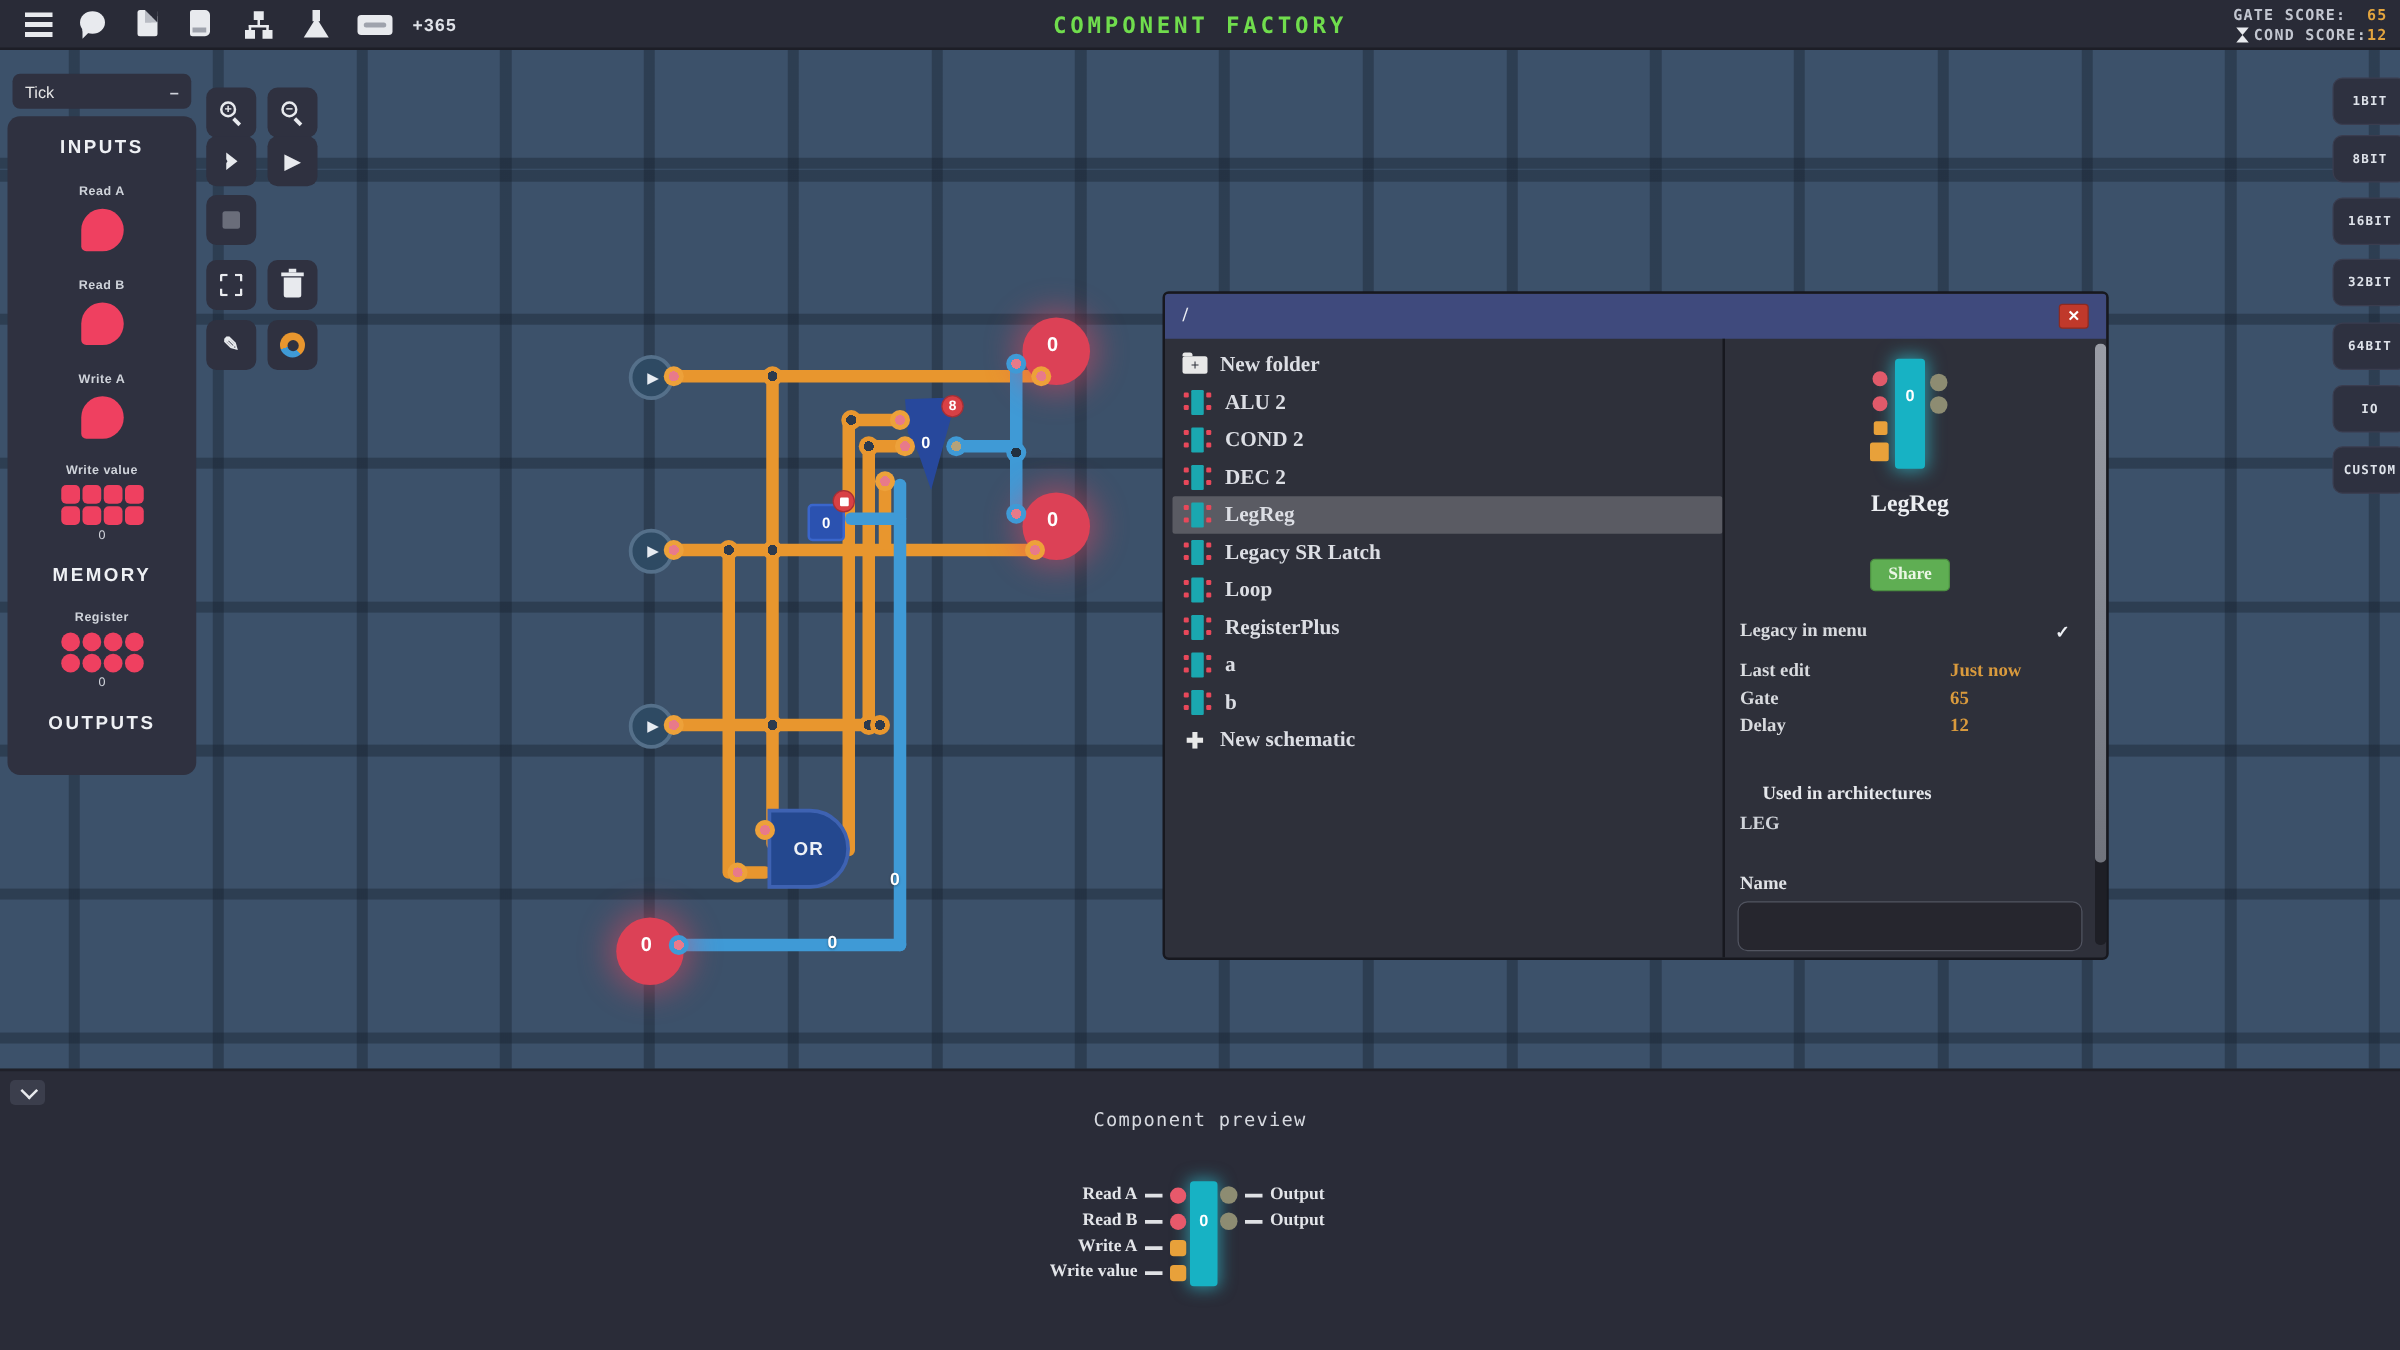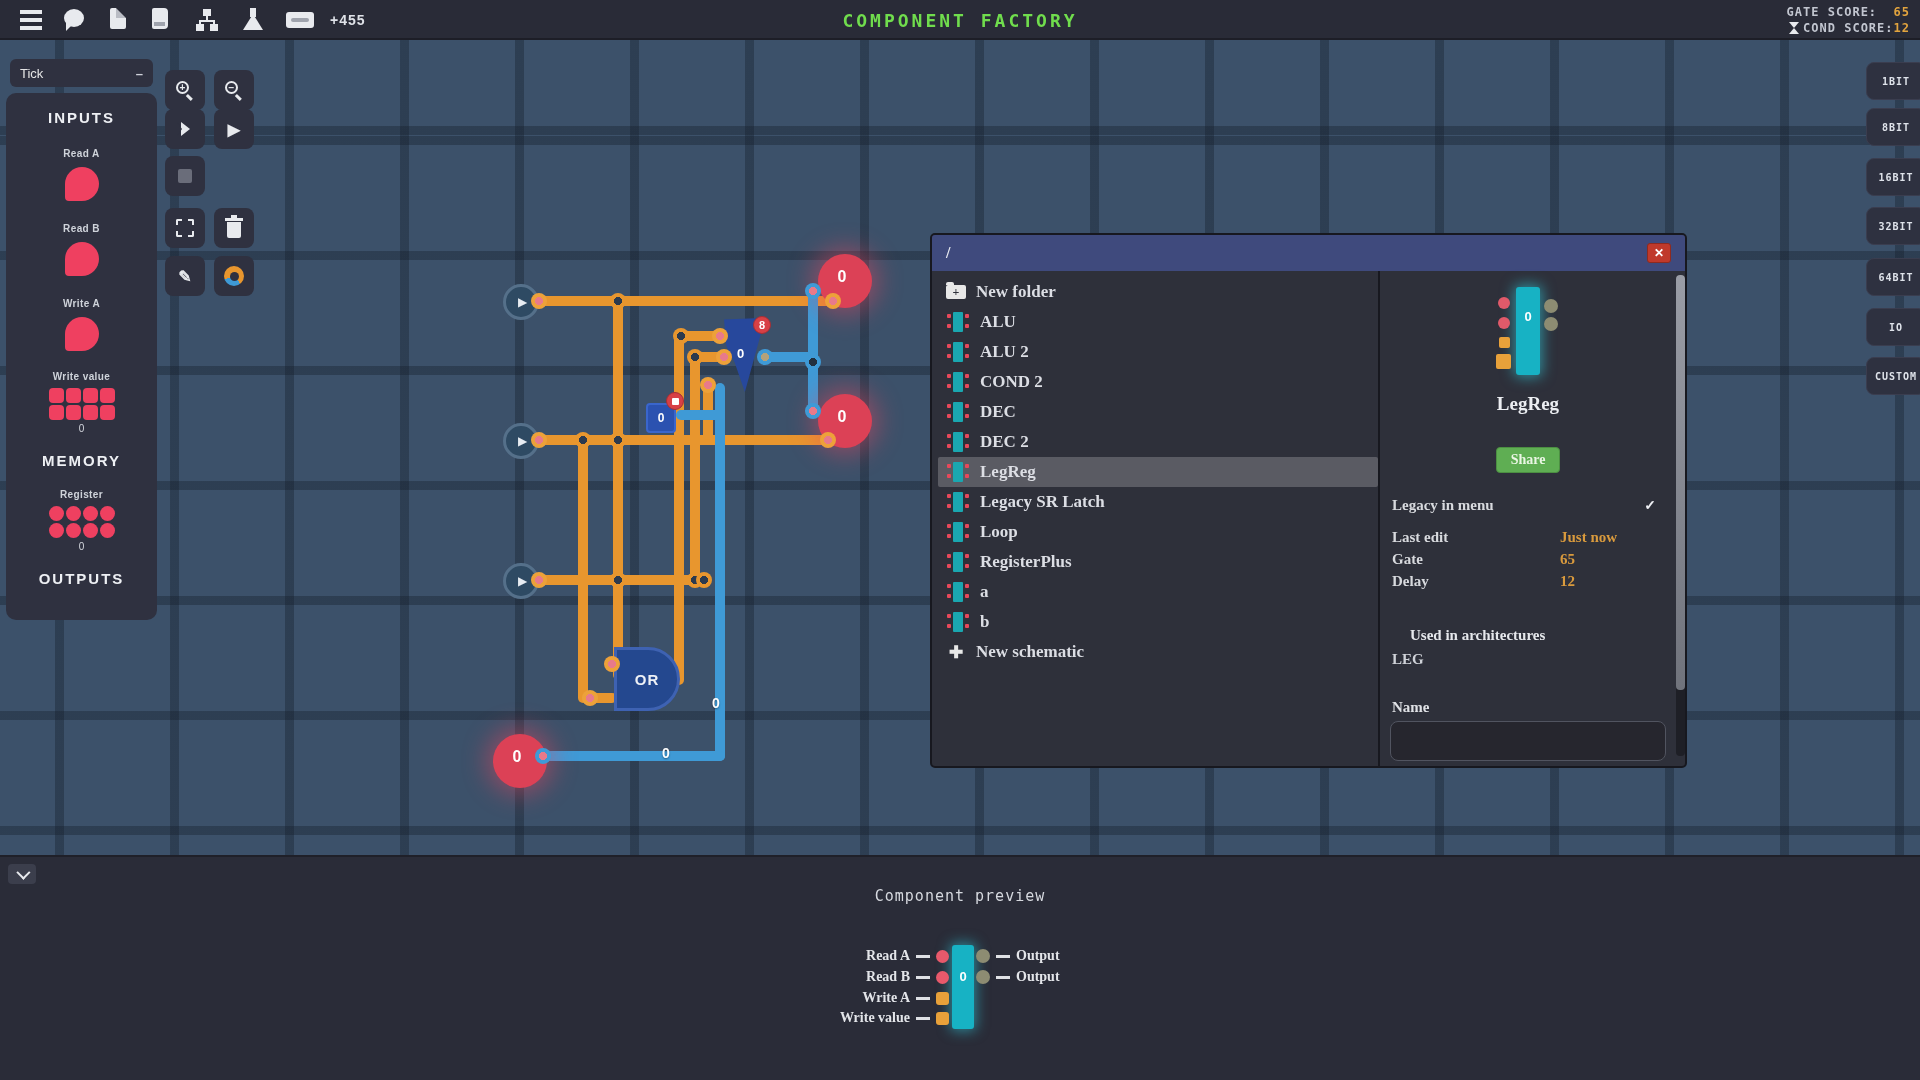--- a/index.html
+++ b/index.html
@@ -283,21 +283,21 @@
     <span class="l" style="left:3px;top:12px;width:16px;height:2px"></span>
     <span class="l" style="left:3px;top:12px;width:2px;height:4px"></span>
     <span class="l" style="left:17px;top:12px;width:2px;height:4px"></span>
     <span class="sq" style="left:0;top:16px"></span>
     <span class="sq" style="left:14px;top:16px"></span>
   </span>
   <span class="tb-icon ic-flask" style="left:242px"></span>
   <span class="tb-icon" style="left:286px">
       <span class="ic-card" style="display:block"></span>
     </span>
-  <span id="counter">+455</span>
+  <span id="counter">+365</span>
   <div id="app-title" class="mono">COMPONENT FACTORY</div>
   <div class="score-row mono" style="top:5px">
     <span>GATE SCORE:</span>&nbsp;&nbsp;<span class="score-val">65</span>
   </div>
   <div class="score-row mono" style="top:21px">
     <span class="hourglass"></span><span>COND SCORE:</span><span class="score-val">12</span>
   </div>
 </div>
 
 <div id="tick-select">
@@ -397,51 +397,31 @@
       <span>New folder</span>
     </div>
     <div class="lrow">
       <span class="compicon">
           <span class="rect"></span>
           <span class="d" style="left:1px;top:3px"></span>
           <span class="d" style="left:1px;top:13px"></span>
           <span class="d" style="left:19px;top:3px"></span>
           <span class="d" style="left:19px;top:13px"></span>
         </span>
-      <span>ALU</span>
-    </div>
-    <div class="lrow">
-      <span class="compicon">
-          <span class="rect"></span>
-          <span class="d" style="left:1px;top:3px"></span>
-          <span class="d" style="left:1px;top:13px"></span>
-          <span class="d" style="left:19px;top:3px"></span>
-          <span class="d" style="left:19px;top:13px"></span>
-        </span>
       <span>ALU 2</span>
     </div>
     <div class="lrow">
       <span class="compicon">
           <span class="rect"></span>
           <span class="d" style="left:1px;top:3px"></span>
           <span class="d" style="left:1px;top:13px"></span>
           <span class="d" style="left:19px;top:3px"></span>
           <span class="d" style="left:19px;top:13px"></span>
         </span>
       <span>COND 2</span>
-    </div>
-    <div class="lrow">
-      <span class="compicon">
-          <span class="rect"></span>
-          <span class="d" style="left:1px;top:3px"></span>
-          <span class="d" style="left:1px;top:13px"></span>
-          <span class="d" style="left:19px;top:3px"></span>
-          <span class="d" style="left:19px;top:13px"></span>
-        </span>
-      <span>DEC</span>
     </div>
     <div class="lrow">
       <span class="compicon">
           <span class="rect"></span>
           <span class="d" style="left:1px;top:3px"></span>
           <span class="d" style="left:1px;top:13px"></span>
           <span class="d" style="left:19px;top:3px"></span>
           <span class="d" style="left:19px;top:13px"></span>
         </span>
       <span>DEC 2</span>

